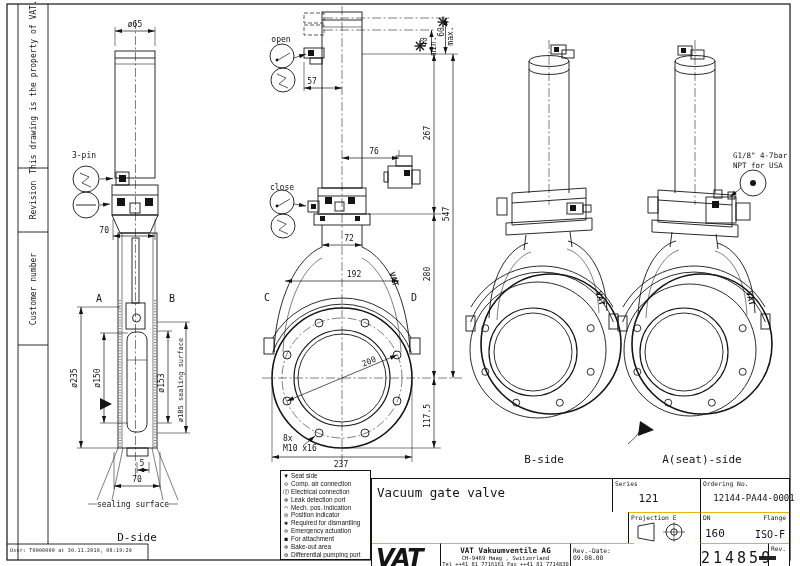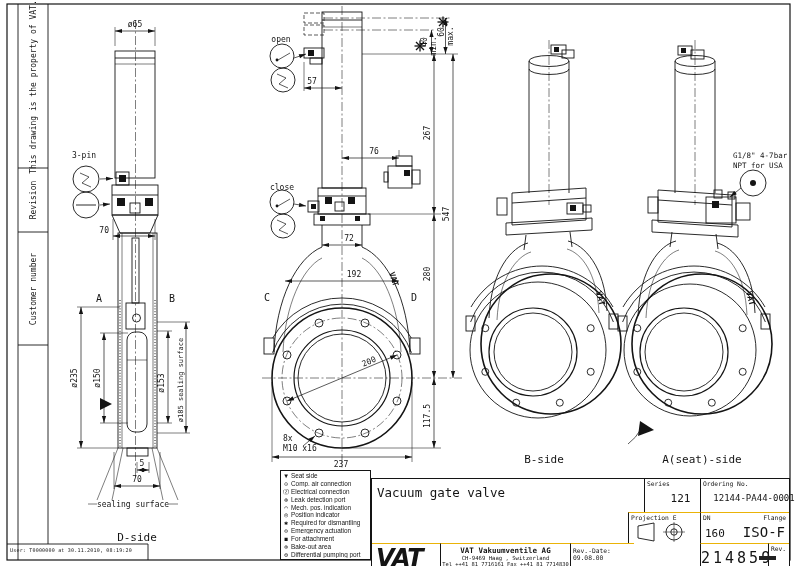--- a/index.html
+++ b/index.html
@@ -404,21 +404,21 @@
     <div class="lrow">
         <span class="lsym">⚙</span>
         <span class="llab">Differential pumping port</span>
       </div>
   </div>
 
   <div class="tb">
     <div class="cell" style="left:0;top:0;width:256px;height:64px;padding:3px 5px;">
       <span style="font-size:12.5px;">Vacuum gate valve</span>
     </div>
-    <div class="cell bl" style="left:272px;top:0;width:72px;height:33px;">
+    <div class="cell bl" style="left:240px;top:0;width:72px;height:33px;">
       <span class="cl-label">Series</span>
       <div style="text-align:center;margin-top:13px;font-size:11px;">121</div>
     </div>
     <div class="cell bl" style="left:328px;top:0;width:107px;height:33px;">
       <span class="cl-label">Ordering No.</span>
       <div style="text-align:center;margin-top:14px;font-size:9px;white-space:nowrap;">12144-PA44-0001</div>
     </div>
     <div class="cell bl bt" style="left:256px;top:33px;width:72px;height:31px;">
       <span class="cl-label">Projection E</span>
       <svg width="60" height="20" style="position:absolute;left:5px;top:9px;">
@@ -426,21 +426,21 @@
         <circle cx="40" cy="10" r="8" class="s"></circle>
         <circle cx="40" cy="10" r="3.2" class="s"></circle>
         <line x1="29" y1="10" x2="51" y2="10" class="ext"></line>
         <line x1="40" y1="0" x2="40" y2="20" class="ext"></line>
       </svg>
     </div>
     <div class="cell bl bt" style="left:328px;top:33px;width:89px;height:31px;" able="false">
       <span class="cl-label">DN</span>
       <span style="font-size:6.3px;position:absolute;top:1px;right:3px;">Flange</span>
       <span style="font-size:11px;position:absolute;bottom:3px;left:4px;">160</span>
-      <span style="font-size:14px;position:absolute;bottom:3px;right:4px;">ISO-F</span>
+      <span style="font-size:10px;position:absolute;bottom:3px;right:4px;">ISO-F</span>
     </div>
     <div class="cell bt" style="left:0;top:64px;width:68px;height:28px;">
       <svg width="66" height="27">
         <text x="4" y="22" style="font-family:'DejaVu Sans',sans-serif;font-weight:bold;font-style:italic;font-size:24px;letter-spacing:-1px;">VAT</text>
       </svg>
     </div>
     <div class="cell bl bt" style="left:68px;top:64px;width:130px;height:28px;text-align:center;">
       <div style="font-size:7.5px;font-weight:bold;margin-top:2px;">VAT Vakuumventile AG</div>
       <div style="font-size:5.6px;">CH-9469 Haag , Switzerland</div>
       <div style="font-size:5.4px;">Tel ++41 81 7716161 Fax ++41 81 7714830</div>

